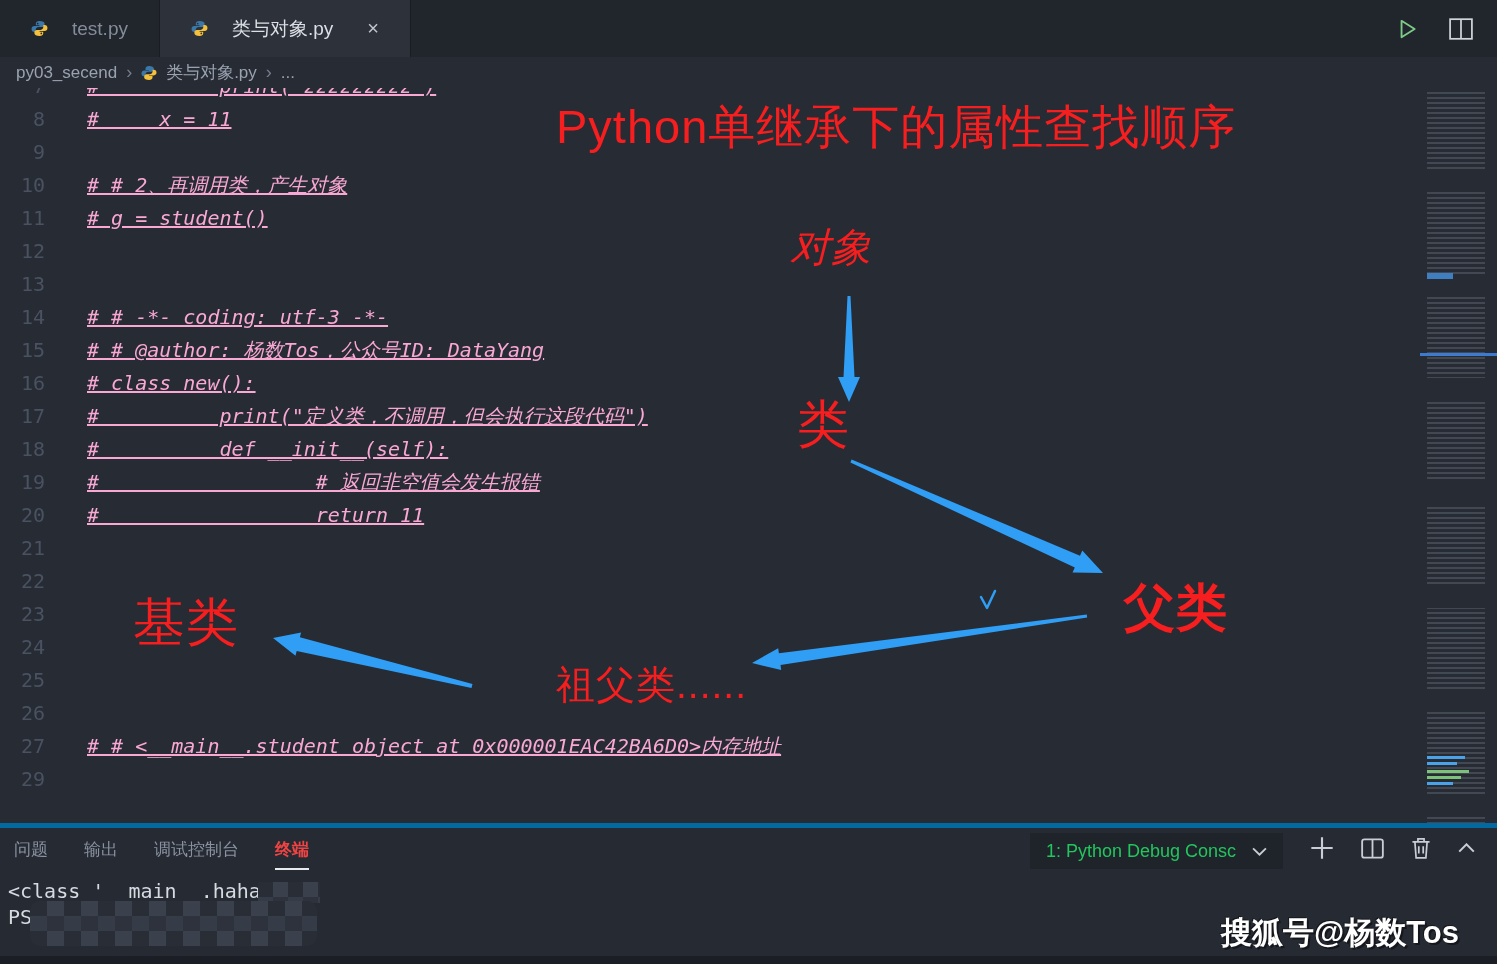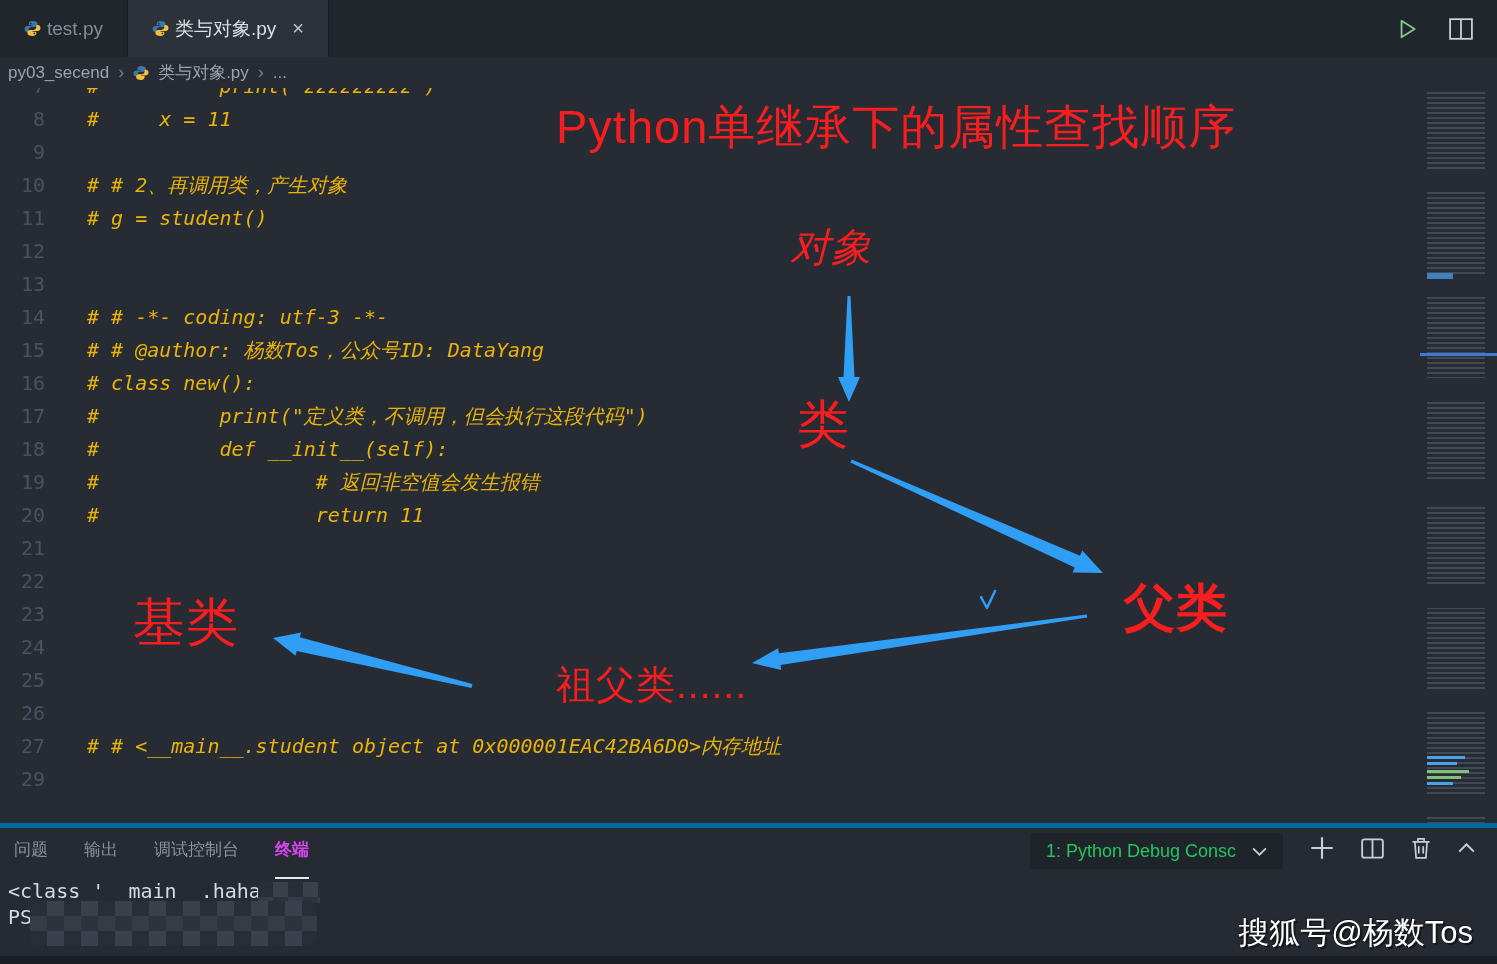--- a/index.html
+++ b/index.html
@@ -3,67 +3,67 @@
 <meta charset="utf-8">
 <style>
   html,body{margin:0;padding:0;}
   body{
     width:1497px;height:964px;position:relative;overflow:hidden;
     background:#272b34;font-family:"Liberation Sans",sans-serif;
     -webkit-font-smoothing:antialiased;
   }
   
   .tabbar{height:57px;background:#21252c;display:flex;align-items:stretch;}
-  .tab{display:flex;align-items:center;gap:6px;padding:0 24px;font-size:19px;cursor:pointer;}
+  .tab{display:flex;align-items:center;gap:24px;padding:0 31px;font-size:19px;cursor:pointer;}
   .tab.inactive{color:#858c99;}
   .tab.active{background:#2c313a;color:#dcdfe6;border-left:1px solid #191c22;border-right:1px solid #191c22;}
   .tab .close{margin-left:10px;font-size:20px;color:#c2c7cf;}
   .tab-actions{margin-left:auto;display:flex;align-items:center;gap:30px;padding-right:24px;}
   .icon-btn{display:flex;align-items:center;justify-content:center;cursor:pointer;}
   
-  .breadcrumb{height:31px;display:flex;align-items:center;gap:9px;padding-left:8px;font-size:17px;color:#9aa2b0;background:#272b34;}
+  .breadcrumb{height:31px;display:flex;align-items:center;gap:9px;padding-left:16px;font-size:17px;color:#9aa2b0;background:#272b34;}
   .breadcrumb .sep{color:#767e8b;font-size:18px;}
   
   .editor{position:absolute;top:88px;left:0;right:0;bottom:136px;overflow:hidden;background:#272b34;}
   .code{margin-top:-18px;font-family:"DejaVu Sans Mono",monospace;font-size:20px;}
   .cl{display:flex;height:33px;line-height:33px;white-space:pre;}
   .ln{width:45px;text-align:right;color:#4a5262;flex:none;font-style:normal;}
-  .ct{padding-left:42px;color:#eab308;font-style:italic;}
+  .ct{padding-left:42px;color:#f9a8d4;font-style:italic;text-decoration:underline;}
   
   .minimap{position:absolute;top:0;right:0;width:77px;bottom:0;}
   .mm-base{position:absolute;top:4px;bottom:4px;left:7px;right:12px;
     background:repeating-linear-gradient(to bottom,rgba(164,175,190,.22) 0 2px,transparent 2px 5px);}
   .mm-gaps{position:absolute;inset:0;
     background:repeating-linear-gradient(to bottom,transparent 0 82px,#272b34 82px 104px);}
   .mm-mark{position:absolute;}
   
   .overlay-svg{position:absolute;inset:0;width:1497px;height:964px;pointer-events:none;z-index:4;}
   .ann{position:absolute;color:#f61e1e;z-index:5;line-height:1.08;letter-spacing:1px;pointer-events:none;white-space:nowrap;}
   .a-title{left:556px;top:102px;font-size:47px;}
   .a-object{left:790px;top:226px;font-size:40px;font-style:italic;}
   .a-class{left:797px;top:396px;font-size:52px;}
   .a-parent{left:1124px;top:580px;font-size:51px;font-weight:bold;}
   .a-base{left:133px;top:594px;font-size:52px;}
   .a-grand{left:540px;top:664px;font-size:39px;margin-left:16px;}
   
   .panel{position:absolute;left:0;right:0;bottom:0;height:136px;background:#262a32;border-top:5px solid #0369a1;z-index:6;}
   .panel-tabs{display:flex;gap:36px;padding:10px 0 0 14px;font-size:17px;color:#8a92a2;}
   .ptab{padding-bottom:9px;cursor:pointer;}
-  .ptab.active{color:#d946ef;border-bottom:2px solid #e8eaee;padding-bottom:16px;font-weight:bold;}
+  .ptab.active{color:#ef4444;border-bottom:2px solid #e8eaee;padding-bottom:7px;font-weight:bold;}
   .dropdown{position:absolute;top:5px;right:214px;height:36px;background:#1f242b;color:#22c55e;
     font-size:18px;display:flex;align-items:center;gap:16px;padding:0 16px;cursor:pointer;}
   .panel-icons{position:absolute;top:8px;right:22px;display:flex;gap:27px;align-items:center;}
   .term{position:absolute;left:8px;top:50px;font-family:"DejaVu Sans Mono",monospace;font-size:20px;color:#d6dae1;line-height:26px;white-space:pre;}
   .mosaic{background-image:
       repeating-conic-gradient(from 0deg,#3b414c 0% 25%,#2d323c 25% 50%,#363c47 50% 75%,#282d36 75% 100%);
     background-size:30px 30px;}
   .mosaic-small{position:absolute;left:258px;top:54px;width:62px;height:21px;}
   .mosaic-big{position:absolute;left:30px;top:73px;width:287px;height:45px;border-radius:10px;
     background-size:34px 30px;}
-  .watermark{position:absolute;right:24px;bottom:10px;font-size:31px;font-weight:normal;color:#ffffff;
+  .watermark{position:absolute;right:38px;bottom:10px;font-size:31px;font-weight:bold;color:#ffffff;
     text-shadow:2px 2px 0 #15171c,-1px -1px 0 #15171c;pointer-events:none;}
   .bottom-strip{position:absolute;left:0;right:0;bottom:0;height:8px;background:#1b1e25;}
 </style>
 </head>
 <body>
 
 <div class="tabbar">
   <div class="tab inactive">
     <span class="icon-btn">
       <svg viewBox="0 0 16 16" width="17" height="17">

